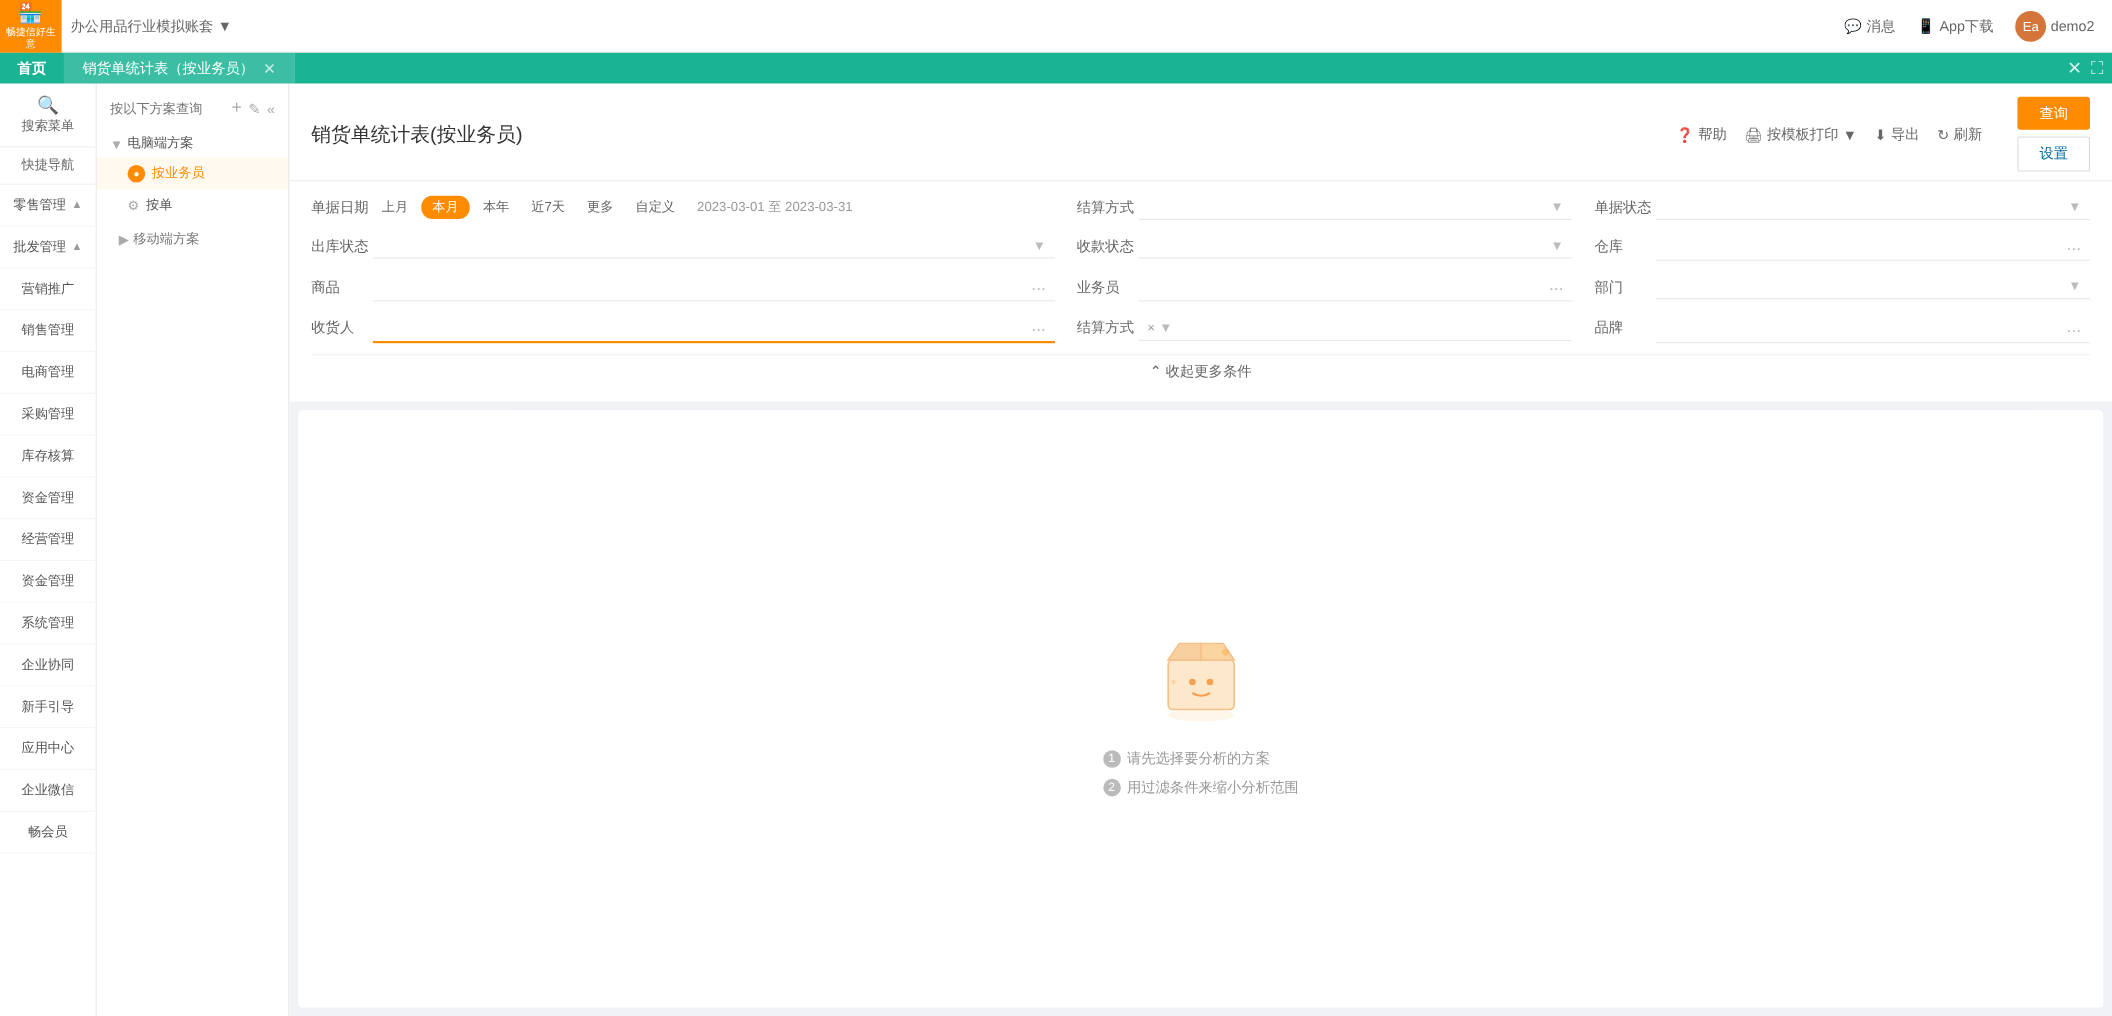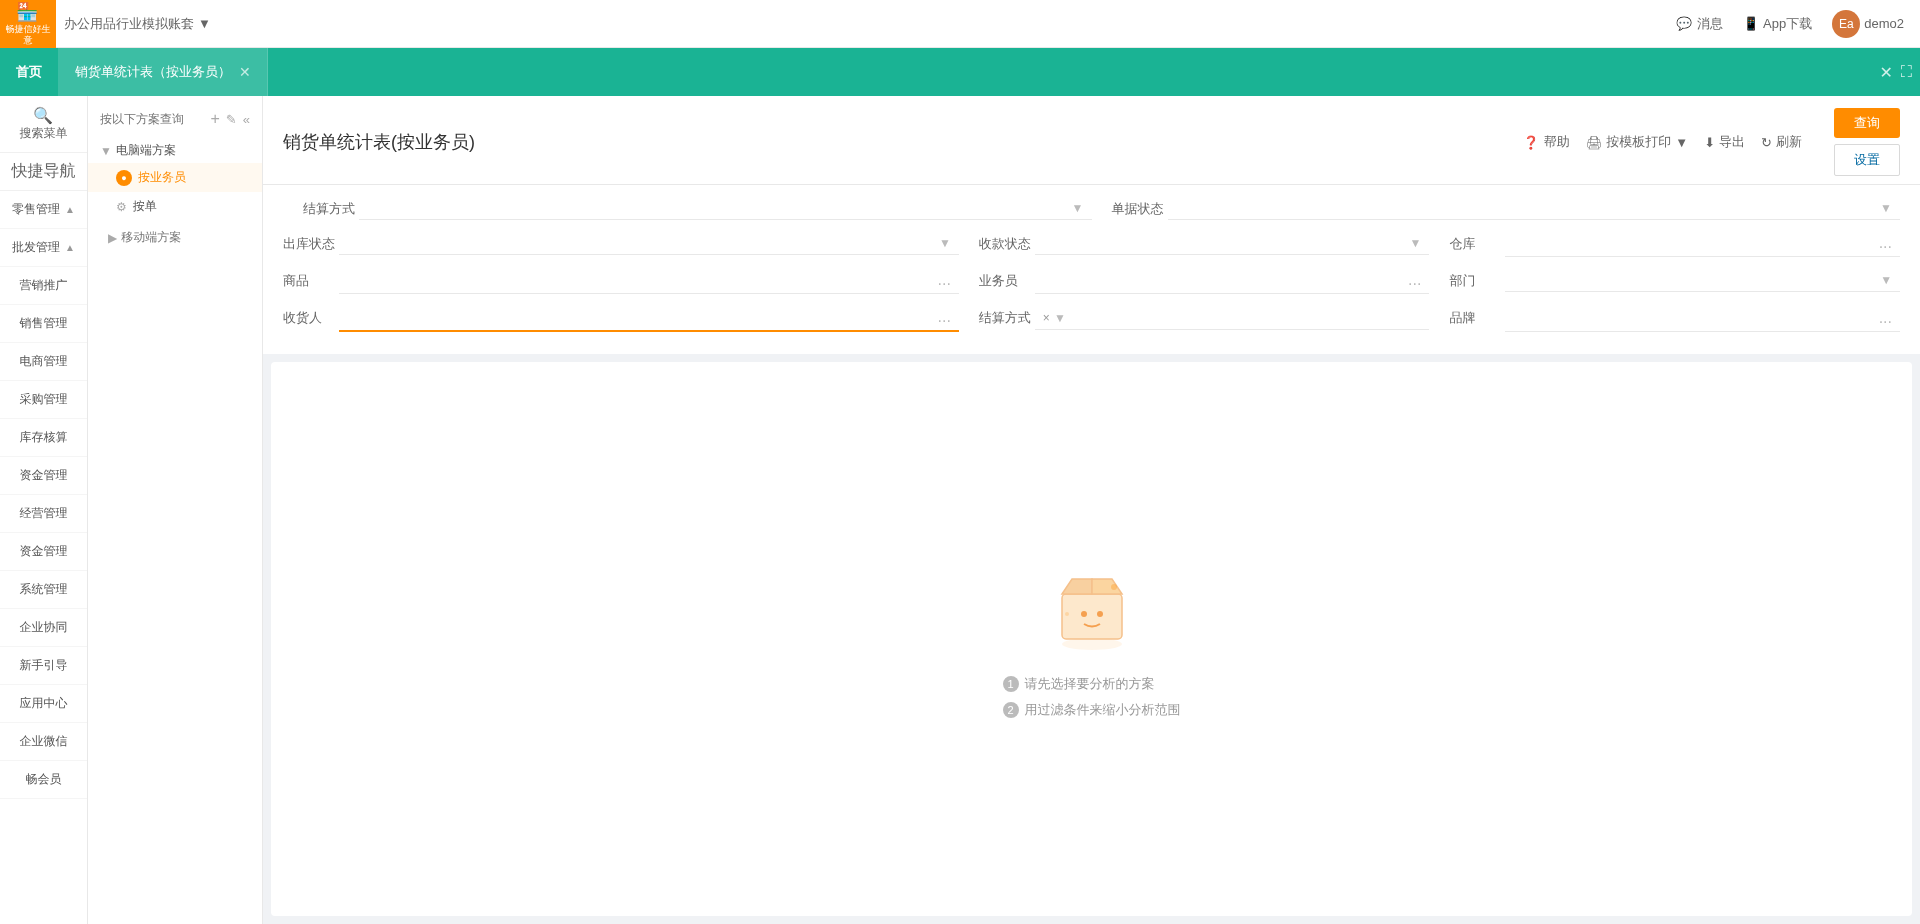--- a/index.html
+++ b/index.html
@@ -32,21 +32,21 @@
       display: flex; align-items: center; gap: 4px;
       color: #666; cursor: pointer; font-size: 13px;
     }
     .top-header-right { display: flex; align-items: center; gap: 20px; color: #666; font-size: 13px; }
     .top-right-item { display: flex; align-items: center; gap: 4px; cursor: pointer; }
     .avatar { width: 28px; height: 28px; border-radius: 50%; background: #d4763b; display: flex; align-items: center; justify-content: center; color: #fff; font-size: 12px; }
 
     
     .tab-bar {
       background: #1ab394;
-      height: 48px;
+      height: 28px;
       display: flex;
       align-items: stretch;
       flex-shrink: 0;
     }
     .tab-item {
       display: flex; align-items: center;
       padding: 0 16px; gap: 8px;
       cursor: pointer; font-size: 13px;
       color: rgba(255,255,255,0.8);
       border-right: 1px solid rgba(255,255,255,0.15);
@@ -81,21 +81,21 @@
       padding: 10px 8px;
       border-bottom: 1px solid #f0f0f0;
       text-align: center;
       color: #666; font-size: 12px;
       cursor: pointer;
     }
     .sidebar-quicknav {
       padding: 8px;
       border-bottom: 1px solid #f0f0f0;
       text-align: center;
-      color: #666; font-size: 16px;
+      color: #666; font-size: 12px;
       cursor: pointer;
     }
     .sidebar-item {
       padding: 10px 8px;
       text-align: center;
       color: #555;
       font-size: 12px;
       cursor: pointer;
       border-bottom: 1px solid #f5f5f5;
       display: flex; align-items: center; justify-content: center;
@@ -446,20 +446,32 @@
         <div class="right-buttons">
           <button class="btn-query">查询</button>
           <button class="btn-settings">设置</button>
         </div>
       </div>
     </div>
 
     <div class="filter-area">
 
       <div class="filter-row">
+        <div class="filter-item" style="flex:1.5;">
+          <span class="filter-label">单据日期</span>
+          <div class="date-tabs">
+            <span class="date-tab">上月</span>
+            <span class="date-tab active">本月</span>
+            <span class="date-tab">本年</span>
+            <span class="date-tab">近7天</span>
+            <span class="date-tab">更多</span>
+            <span class="date-tab">自定义</span>
+            <span class="date-range">2023-03-01 至 2023-03-31</span>
+          </div>
+        </div>
         <div class="filter-divider"></div>
         <div class="filter-item" style="flex:1;">
           <span class="filter-label">结算方式</span>
           <div class="filter-field" style="flex:1;">
             <span class="filter-field-text"></span>
             <span class="filter-dropdown-arrow">▼</span>
           </div>
         </div>
         <div class="filter-divider"></div>
         <div class="filter-item" style="flex:1;">
@@ -542,20 +554,24 @@
         <div class="filter-divider"></div>
         <div class="filter-item" style="flex:1;">
           <span class="filter-label">品牌</span>
           <div class="filter-field" style="flex:1;">
             <span class="filter-field-text"></span>
             <span class="filter-field-dots">...</span>
           </div>
         </div>
       </div>
 
+      <div class="filter-collapse">
+        <span>⌃ </span>
+        <span>收起更多条件</span>
+      </div>
     </div>
 
     <div class="empty-state">
       <div class="empty-illustration">
         
         <svg width="100" height="100" viewBox="0 0 100 100">
           <ellipse cx="50" cy="85" rx="30" ry="6" fill="rgba(255,140,0,0.08)"></ellipse>
 
           <rect x="20" y="35" width="60" height="45" rx="4" fill="#fde8cc" stroke="#f5c08a" stroke-width="1.5"></rect>
 

